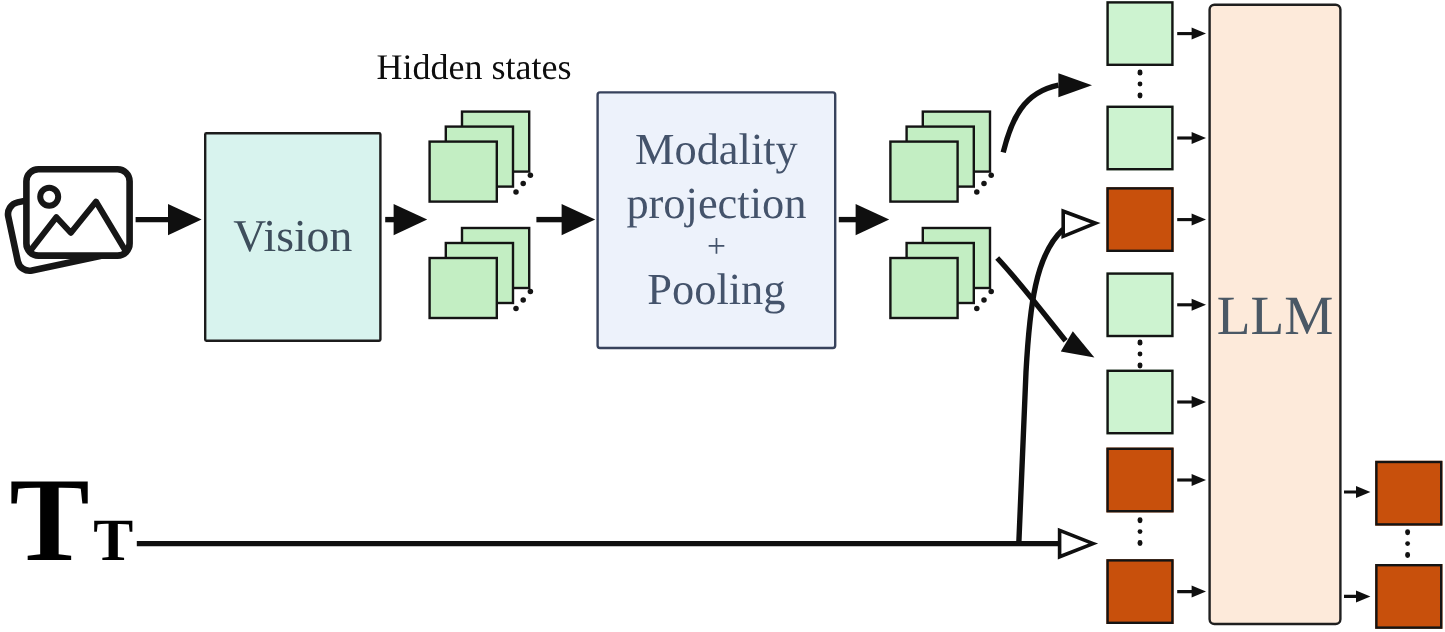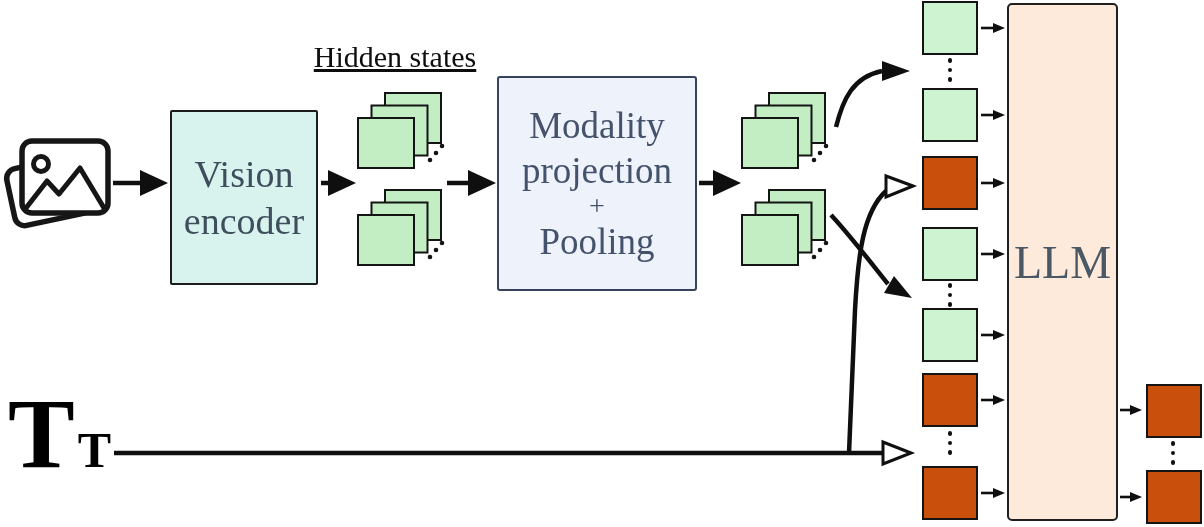--- a/index.html
+++ b/index.html
@@ -19,21 +19,21 @@
   .box{position:absolute;box-sizing:border-box;display:flex;flex-direction:column;
        align-items:center;justify-content:center;text-align:center;}
   #vision-box{left:170px;top:110px;width:148px;height:175px;background:var(--vision_fill);
        border:2.5px solid #1c1c1c;border-radius:2px;font-size:38px;line-height:1.22;color:var(--box_text);}
   #modality-box{left:497px;top:76px;width:200px;height:215px;background:var(--modality_fill);
        border:2px solid var(--modality_border);border-radius:3px;font-size:37px;line-height:1.22;color:#44536b;}
   #modality-box .plus{font-size:28px;line-height:0.9;}
   #llm-box{left:1007px;top:3px;width:111px;height:518px;background:var(--llm_fill);
        border:2.5px solid #1f1f1f;border-radius:5px;font-size:46px;color:#4a5865;}
   #hidden-label{position:absolute;left:300px;top:40px;width:190px;text-align:center;
-       font-size:30px;color:#0d0d0d;text-decoration:underline;}
+       font-size:30px;color:#0d0d0d;}
   #t-token{position:absolute;left:8px;top:384px;display:flex;align-items:baseline;color:#000;font-weight:bold;}
   #t-token .big{font-size:100px;line-height:1;}
   #t-token .sub{font-size:50px;line-height:1;margin-left:3px;}
 
   .token{position:absolute;left:922px;width:56px;height:54px;border:2px solid #141414;box-sizing:border-box;}
   .token.image{background:var(--token_green);}
   .token.text{background:var(--token_orange);}
   .token.out{left:1146px;}
   .vdots{position:absolute;left:941px;width:18px;display:flex;flex-direction:column;align-items:center;gap:5px;}
   .vdots.out{left:1164px;}
@@ -143,21 +143,20 @@
         <polygon class="shead" points="1142,410 1130,405 1130,415"></polygon>
       <path class="sshaft" d="M 1120 497 L 1131 497"></path>
         <polygon class="shead" points="1142,497 1130,492 1130,502"></polygon>
     </g>
   </svg>
 
   <div id="hidden-label">Hidden states</div>
 
   <div class="box" id="vision-box">
     <div>Vision</div>
-    <div>encoder</div>
   </div>
 
   <div class="box" id="modality-box">
     <div>Modality</div>
     <div>projection</div>
     <div class="plus">+</div>
     <div>Pooling</div>
   </div>
 
   <div class="box" id="llm-box">

